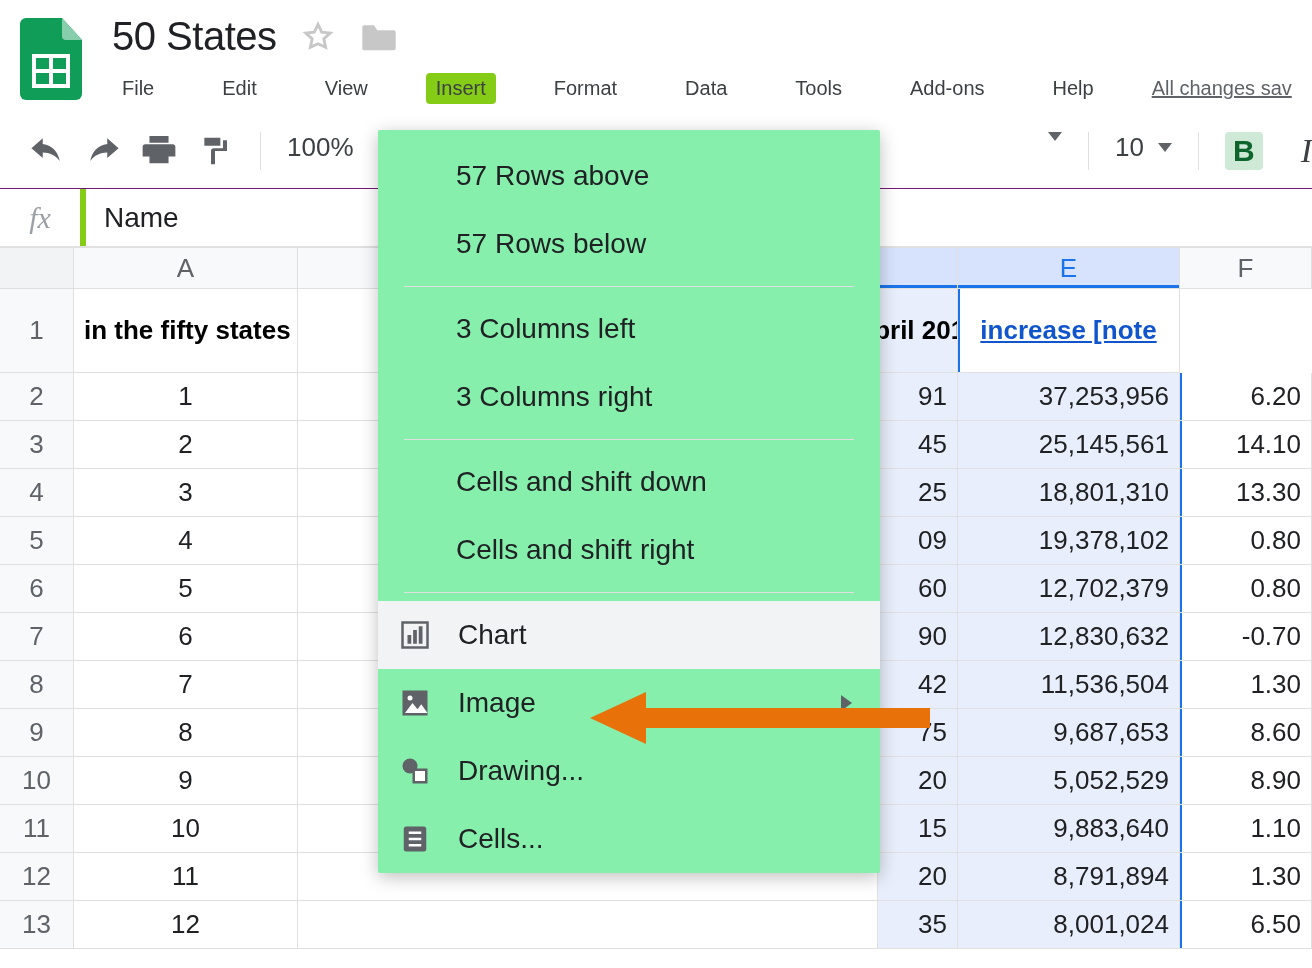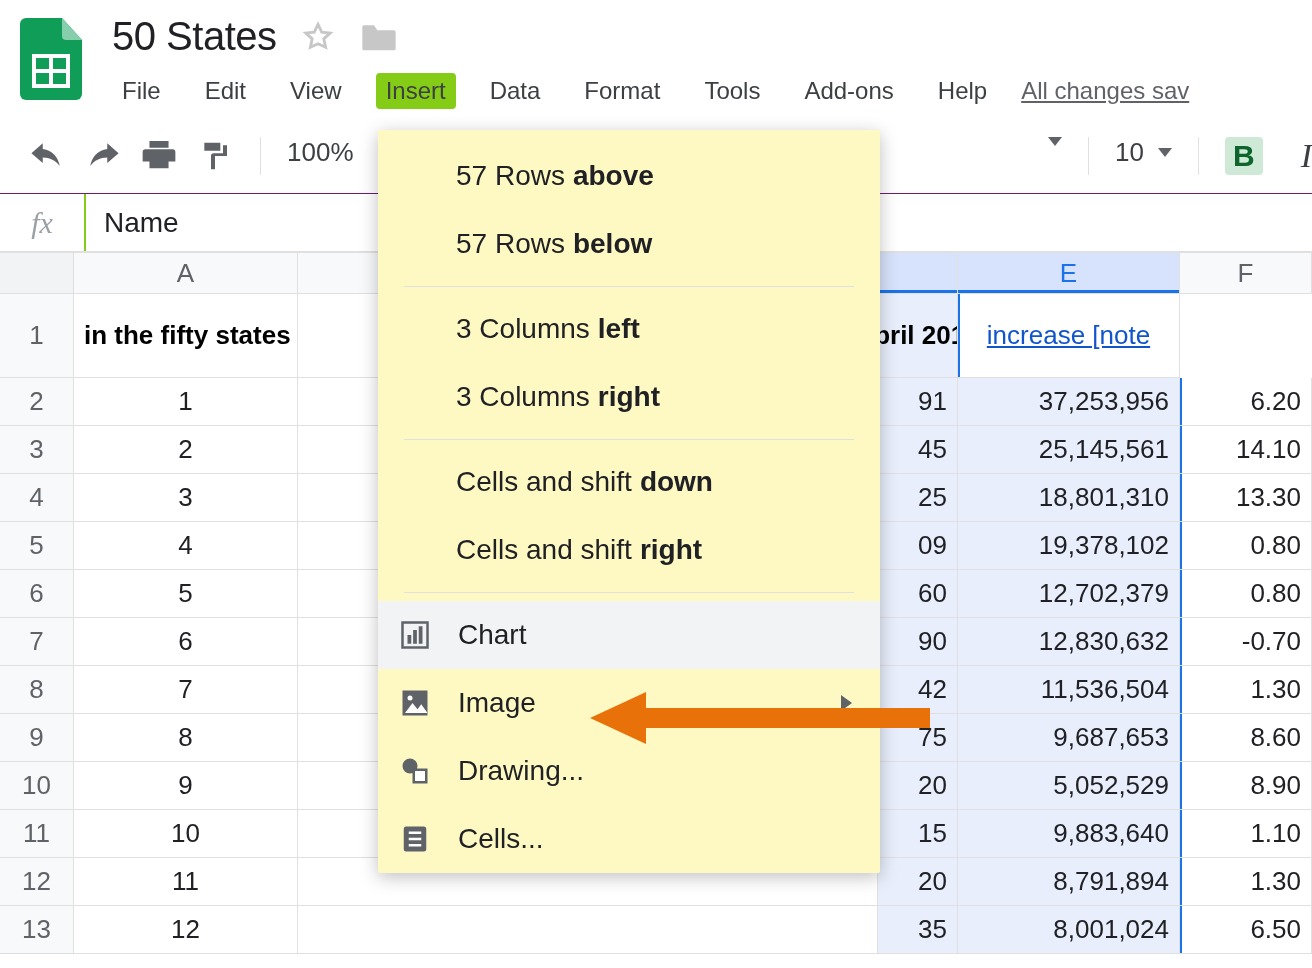--- a/index.html
+++ b/index.html
@@ -26,21 +26,21 @@
   .title-row {
     display: flex; align-items: center; gap: 24px;
     padding-top: 6px;
   }
   .doc-title {
     font-size: 40px; font-weight: 400; color: #202124;
     letter-spacing: -0.5px;
   }
   .star-icon svg, .folder-icon svg { display:block; }
   .menubar {
-    display: flex; gap: 24px; padding-top: 14px; font-size: 24px;
+    display: flex; gap: 48px; padding-top: 14px; font-size: 20px;
     color: #3c4043;
   }
   .menubar .menu-item { cursor: pointer; padding: 4px 10px; border-radius: 4px; }
   .menubar .menu-item.open { background: #84cc16; }
   .menubar .saved { color:#5f6368; text-decoration: underline; padding: 4px 0;}
   .header-right-col { flex:1; }
 
   
   .toolbar {
     display:flex; align-items:flex-start; gap: 18px;
@@ -59,21 +59,21 @@
     font-weight:700; font-size:30px; color:#0d652d;
     background:#ceead6; padding: 2px 8px; border-radius:4px;
   }
   .italic-i { font-style:italic; font-size:34px; color:#3c4043; font-family: "Times New Roman", serif; padding-left:20px;}
 
   
   .formula-bar {
     display:flex; align-items:center; height:58px; border-bottom:1px solid #e0e0e0;
     font-size:28px; color:#5f6368;
   }
-  .fx { font-style:italic; width:86px; text-align:center; font-family: "Times New Roman", serif; font-size:30px; color:#9aa0a6; border-right:2px solid #84cc16; height:100%; display:flex; align-items:center; justify-content:center;}
+  .fx { font-style:italic; width:86px; text-align:center; font-family: "Times New Roman", serif; font-size:30px; color:#9aa0a6; border-right:6px solid #84cc16; height:100%; display:flex; align-items:center; justify-content:center;}
   .formula-val { padding-left:18px; color:#202124;}
 
   
   .grid {
     display:grid;
     grid-template-columns: 74px 224px 580px 80px 222px 132px;
     font-size:26px;
   }
   .col-header, .row-header, .cell {
     border-right:1px solid #e0e0e0; border-bottom:1px solid #e0e0e0;
@@ -87,49 +87,49 @@
     background:#f8f9fa; justify-content:center; color:#5f6368;
   }
   .corner { background:#f1f3f4; border-top:1px solid #e0e0e0;}
   .cell { padding: 0 10px; }
   .cell.sel { background:#e8eefb; }
   .cell.num { justify-content:flex-end; }
   .cell.center { justify-content:center; }
   .row-h-1 { height:84px; }
   .row-h   { height:48px; }
   .hdr-bold { font-weight:700; color:#000; }
-  .hdr-link { font-weight:400; color:#1155cc; text-decoration:underline; text-align:center; line-height:1.2;}
+  .hdr-link { font-weight:700; color:#1155cc; text-decoration:underline; text-align:center; line-height:1.2;}
   .sel-col-border-left { box-shadow: inset 2px 0 0 #1a73e8; }
   .col-header.sel-hdr { background:#d7e3fc; color:#1a73e8; position:relative;}
   .col-header.sel-hdr::after{content:"";position:absolute;left:0;right:0;bottom:0;height:3px;background:#1a73e8;}
 
   
   .dropdown {
     position:absolute; left:378px; top:130px;
-    width:502px; background:#fef9c3;
+    width:502px; background:#86efac;
     box-shadow: 0 4px 18px rgba(0,0,0,.25);
     border-radius:2px;
     padding-top: 12px;
     z-index:100;
   }
   .dd-item {
     display:flex; align-items:center; gap:24px;
     height:68px; padding: 0 28px 0 18px;
     font-size:28px; color:#202124; cursor:pointer;
     position:relative;
   }
   .dd-item .dd-text { flex:1; display:flex; gap:8px; white-space:nowrap;}
   .dd-item .dd-icon { width:38px; display:flex; justify-content:center;}
   .dd-item.no-icon { padding-left:78px;}
   .dd-item:hover, .dd-item.hover { background:#f1f3f4;}
   .dd-sep { height:1px; background:#e0e0e0; margin:8px 26px;}
   .dd-sub-arrow {
     width:0;height:0;border-top:8px solid transparent;border-bottom:8px solid transparent;border-left:11px solid #5f6368;
   }
-  .bold { font-weight:700; }
+  .bold { font-weight:400; }
 
   
   .anno-arrow { position:absolute; left:590px; top:686px; z-index:200; }
 
 </style>
 </head>
 <body>
 
 <div class="docs-header">
   <div class="sheets-logo">
@@ -155,22 +155,22 @@
         <svg width="40" height="34" viewBox="0 0 24 20">
             <path fill="#c7c7c7" d="M3 3h6l2 3h10a1 1 0 0 1 1 1v10a1 1 0 0 1-1 1H3a1 1 0 0 1-1-1V4a1 1 0 0 1 1-1z"></path>
           </svg>
       </span>
     </div>
     <div class="menubar">
       <span class="menu-item">File</span>
       <span class="menu-item">Edit</span>
       <span class="menu-item">View</span>
       <span class="menu-item open">Insert</span>
+      <span class="menu-item">Format</span>
       <span class="menu-item">Data</span>
-      <span class="menu-item">Format</span>
       <span class="menu-item">Tools</span>
       <span class="menu-item">Add-ons</span>
       <span class="menu-item">Help</span>
       <span class="saved">All changes sav</span>
     </div>
   </div>
 </div>
 
 <div class="toolbar">
   <span class="tool-btn">

